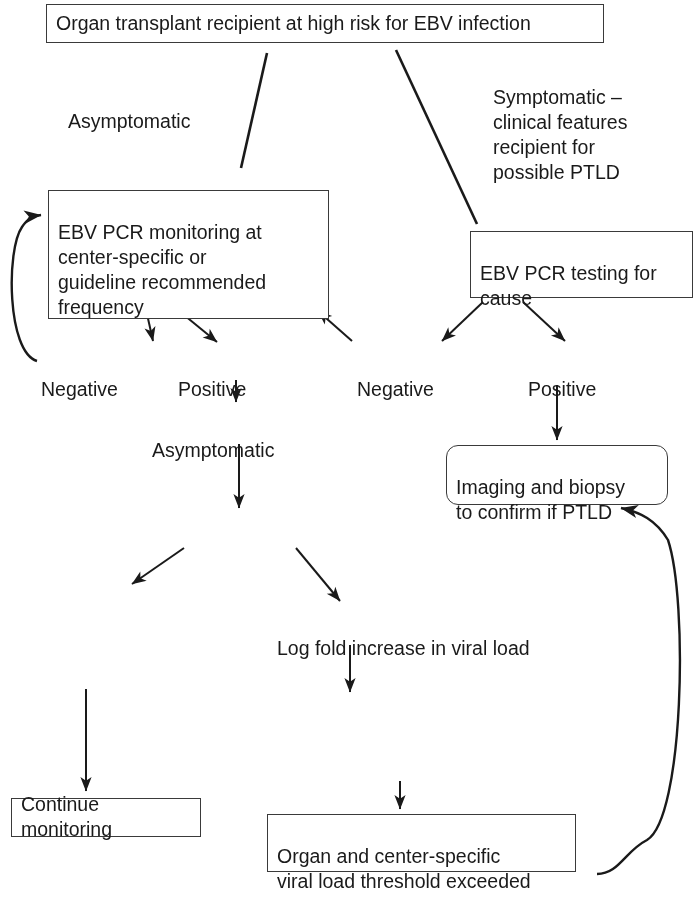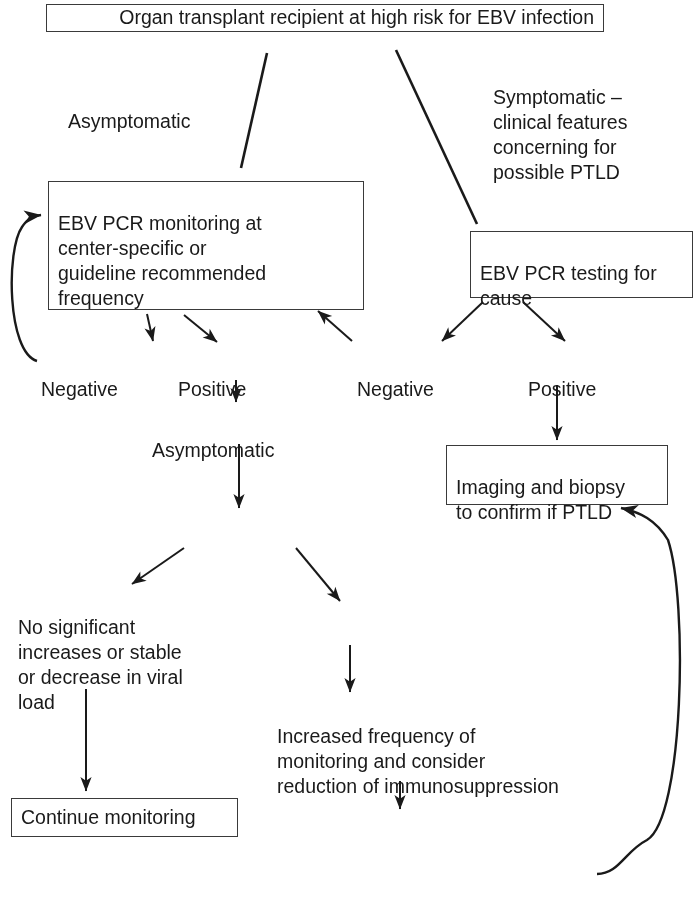--- a/index.html
+++ b/index.html
@@ -93,36 +93,36 @@
 
     <path class="edge-line" marker-end="url(#ah)" d="M86,689 L86,791"></path>
 
     <path class="edge-line" marker-end="url(#ah)" d="M350,645 L350,692"></path>
 
     <path class="edge-line" marker-end="url(#ah)" d="M400,781 L400,809"></path>
 
     <path class="edge-line curve" marker-end="url(#ah)" d="M597,874 C619,874 625,851 647,840 C684,818 688,600 668,540 C656,520 640,512 621,508"></path>
   </svg>
 
-  <div class="node boxed left" style="left:46px; top:4px; width:558px; height:28px; display:flex; align-items:center;justify-content:flex-end;">
+  <div class="node boxed left" style="left:46px; top:4px; width:558px; height:39px; display:flex; align-items:center;">
     <span>Organ transplant recipient at high risk for EBV infection</span>
   </div>
 
   <div class="node plain left" style="left:68px; top:84px; width:190px;">
     <span>Asymptomatic</span>
   </div>
 
   <div class="node plain left" style="left:493px; top:60px; width:190px;">
     <span>Symptomatic –
 clinical features
-concerning for
+recipient for
 possible PTLD</span>
   </div>
 
-  <div class="node boxed left" style="left:48px; top:181px; width:316px; height:129px;">
+  <div class="node boxed left" style="left:48px; top:190px; width:281px; height:129px;">
     <span>EBV PCR monitoring at
 center-specific or
 guideline recommended
 frequency</span>
   </div>
 
   <div class="node boxed left" style="left:470px; top:231px; width:223px; height:67px;">
     <span>EBV PCR testing for
 cause</span>
   </div>
@@ -140,38 +140,34 @@
   </div>
 
   <div class="node plain left" style="left:528px; top:352px; width:110px;">
     <span>Positive</span>
   </div>
 
   <div class="node plain left" style="left:152px; top:413px; width:180px;">
     <span>Asymptomatic</span>
   </div>
 
-  <div class="node boxed left" style="left:446px; top:445px; width:222px; height:60px;">
+  <div class="node boxed left" style="left:446px; top:445px; width:222px; height:60px;border-radius:12px;">
     <span>Imaging and biopsy
 to confirm if PTLD</span>
   </div>
 
 
-  <div class="node plain left" style="left:18px; top:590px; width:205px;">
-    <span>No significant
-increases or stable
-or decrease in viral
-load</span>
+
+  <div class="node plain left" style="left:277px; top:611px; width:340px;">
+    <span>Log fold increase in viral load</span>
   </div>
 
 
-  <div class="node plain left" style="left:277px; top:699px; width:370px;">
-    <span>Increased frequency of
-monitoring and consider
-reduction of immunosuppression</span>
-  </div>
-
-  <div class="node boxed left" style="left:11px; top:798px; width:227px; height:39px; display:flex; align-items:center;">
+  <div class="node boxed left" style="left:11px; top:798px; width:190px; height:39px; display:flex; align-items:center;">
     <span>Continue monitoring</span>
   </div>
 
+  <div class="node boxed left" style="left:267px; top:814px; width:309px; height:58px;">
+    <span>Organ and center-specific
+viral load threshold exceeded</span>
+  </div>
 
 </div>
 
 </body></html>

